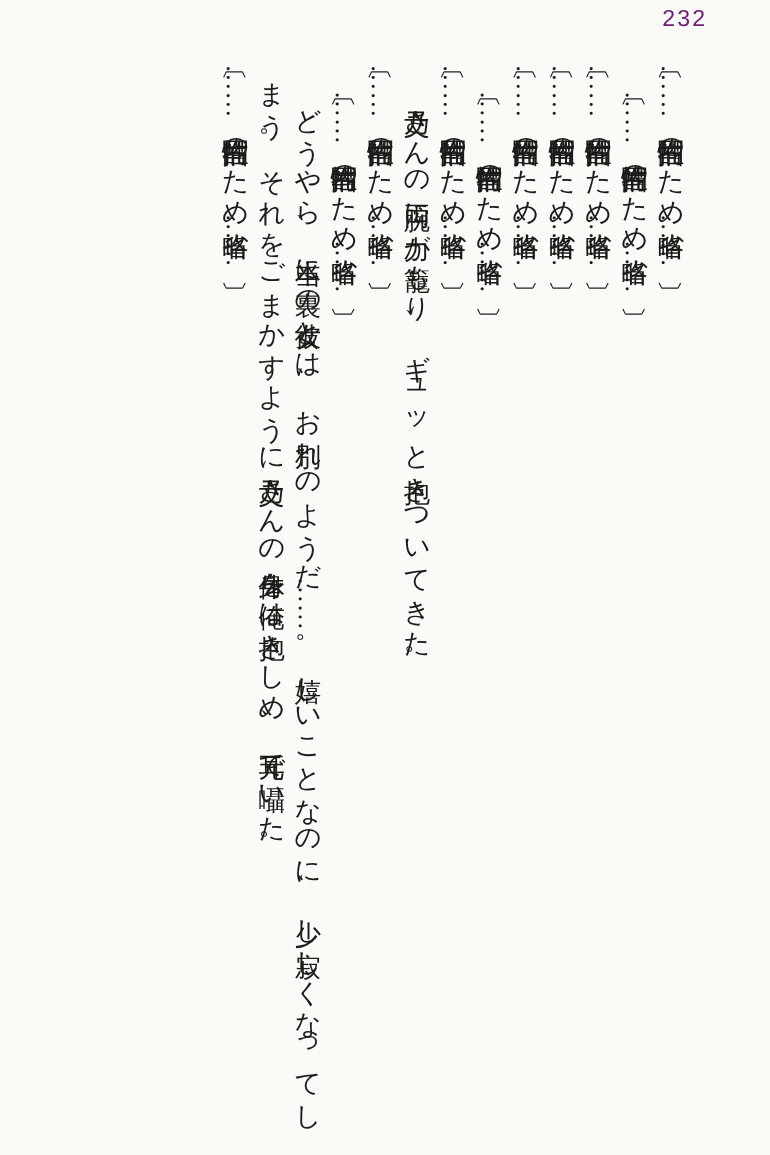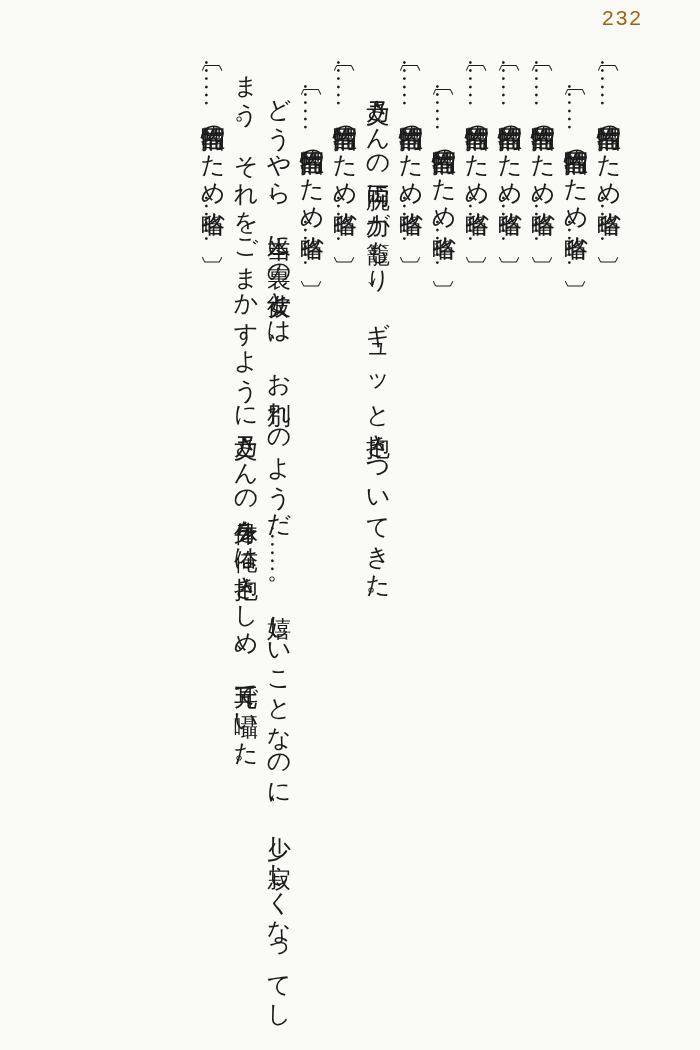--- a/index.html
+++ b/index.html
@@ -11,21 +11,21 @@
     background: #fafaf7;
     font-family: "Liberation Serif", "DejaVu Serif", serif;
   }
   .page { position: absolute; inset: 0; }
   .page-number {
     position: absolute;
     top: 6px;
     right: 57px;
     font-size: 21px;
     letter-spacing: 2px;
-    color: #a16207;
+    color: #701a75;
     font-family: "Liberation Sans", sans-serif;
   }
   .text-block {
     position: absolute;
     top: 58px;
     right: 75px;
     height: 972px;
     writing-mode: vertical-rl;
     text-orientation: mixed;
     font-size: 24px;

